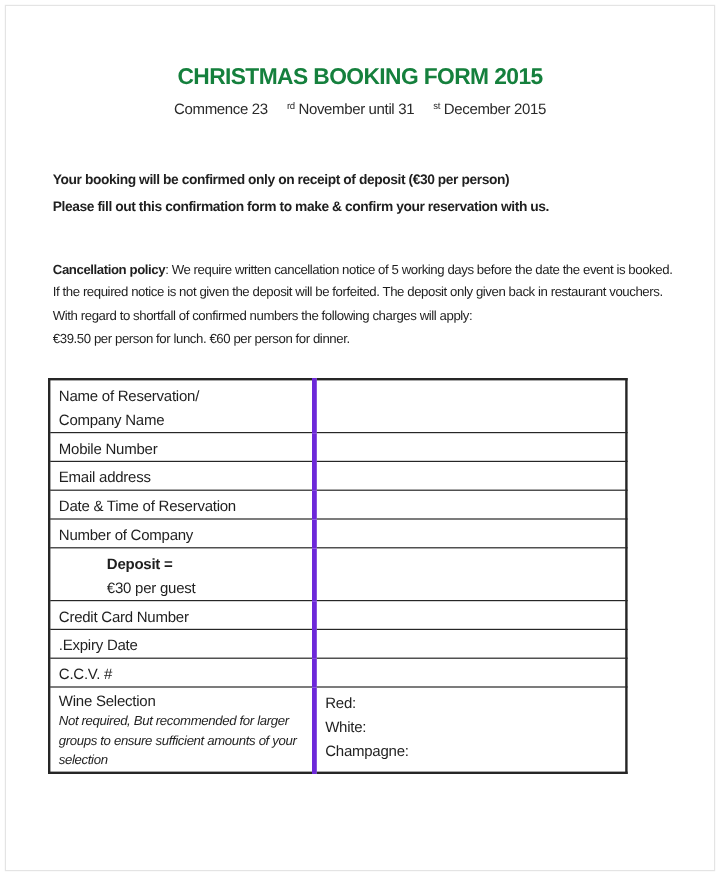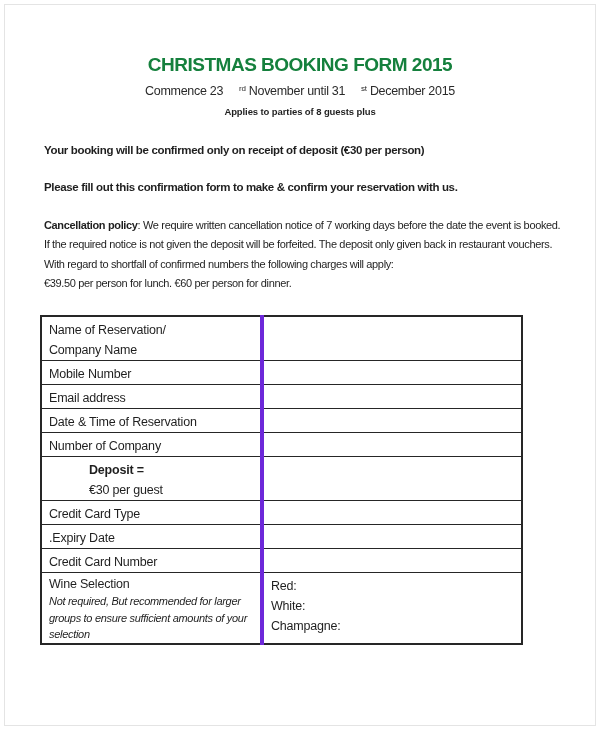--- a/index.html
+++ b/index.html
@@ -52,21 +52,21 @@
   }
   .stmt {
     position: absolute;
     left: 44px;
     font-size: 11.5px;
     font-weight: 700;
     letter-spacing: -0.35px;
     white-space: nowrap;
   }
   .stmt1 { top: 144px; }
-  .stmt2 { top: 181px; }
+  .stmt2 { top: 167px; }
   .cancel {
     position: absolute;
     left: 44px;
     top: 216px;
     font-size: 11px;
     letter-spacing: -0.35px;
     line-height: 19.3px;
     white-space: nowrap;
   }
   .cancel .bold { font-weight: 700; }
@@ -109,27 +109,26 @@
 </head>
 <body>
 
 <div class="page">
   <div class="frame"></div>
 
   <div class="title">CHRISTMAS BOOKING FORM 2015</div>
 
   <div class="subtitle"><span>Commence 23</span><span class="sup">rd</span><span> November until 31</span><span class="sup">st</span><span> December 2015</span></div>
 
-  <div class="applies">Applies to parties of 8 guests plus</div>
 
   <div class="stmt stmt1">Your booking will be confirmed only on receipt of deposit (€30 per person)</div>
   <div class="stmt stmt2">Please fill out this confirmation form to make &amp; confirm your reservation with us.</div>
 
   <div class="cancel">
-    <div><span class="bold">Cancellation policy</span><span>: We require written cancellation notice of 7 working days before the date the event is booked.</span></div>
+    <div><span class="bold">Cancellation policy</span><span>: We require written cancellation notice of 5 working days before the date the event is booked.</span></div>
     <div>If the required notice is not given the deposit will be forfeited. The deposit only given back in restaurant vouchers.</div>
     <div>With regard to shortfall of confirmed numbers the following charges will apply:</div>
     <div>€39.50 per person for lunch. €60 per person for dinner.</div>
   </div>
 
   <table class="ftable">
     <tbody>
         <tr class="h44">
       <td class="label-cell">
         <div>Name of Reservation/</div>
@@ -154,29 +153,29 @@
       <td class="value-cell"></td>
     </tr>
     <tr class="h45">
       <td class="label-cell">
         <div class="bold">Deposit =</div>
         <div>€30 per guest</div>
       </td>
       <td class="value-cell"></td>
     </tr>
     <tr class="h25">
-      <td class="label-cell">Credit Card Type</td>
+      <td class="label-cell">Credit Card Number</td>
       <td class="value-cell"></td>
     </tr>
     <tr class="h25">
       <td class="label-cell">.Expiry Date</td>
       <td class="value-cell"></td>
     </tr>
     <tr class="h25">
-      <td class="label-cell">Credit Card Number</td>
+      <td class="label-cell">C.C.V. #</td>
       <td class="value-cell"></td>
     </tr>
     <tr class="h68">
       <td class="label-cell">
         <div class="wine-title">Wine Selection</div>
         <div class="note">Not required, But recommended for larger</div>
         <div class="note">groups to ensure sufficient amounts of your</div>
         <div class="note">selection</div>
       </td>
       <td class="value-cell">

